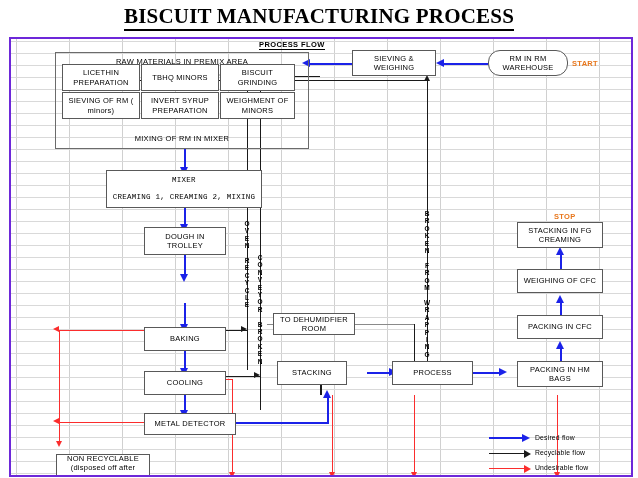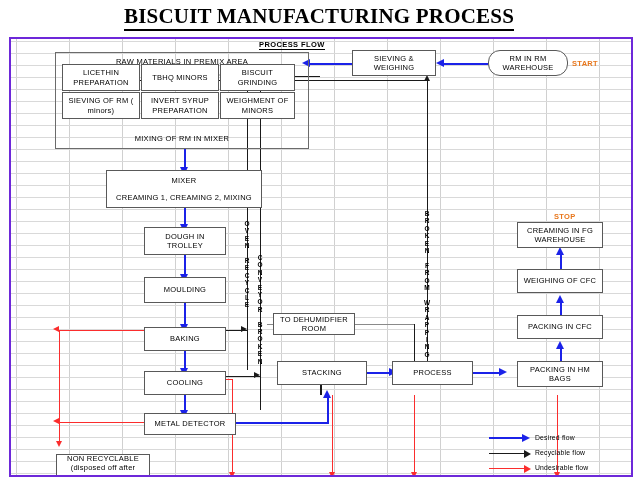--- a/index.html
+++ b/index.html
@@ -193,39 +193,38 @@
   <div class="box" style="left:209px;top:25px;width:75px;height:27px;">BISCUIT GRINDING</div>
   <div class="box" style="left:51px;top:53px;width:78px;height:27px;">SIEVING OF RM ( minors)</div>
   <div class="box" style="left:130px;top:53px;width:78px;height:27px;">INVERT SYRUP PREPARATION</div>
   <div class="box" style="left:209px;top:53px;width:75px;height:27px;">WEIGHMENT OF MINORS</div>
 
   <div class="box" style="left:341px;top:11px;width:84px;height:26px;">SIEVING &amp; WEIGHING</div>
   <div class="box" style="left:477px;top:11px;width:80px;height:26px;border-radius:12px;">RM IN RM WAREHOUSE</div>
   <div class="lbl orange" style="left:561px;top:20px;">START</div>
   <div class="lbl orange" style="left:543px;top:173px;">STOP</div>
 
-  <div class="box" style="left:95px;top:131px;width:156px;height:38px;flex-direction:column;gap:7px;">
+  <div class="box" style="left:95px;top:131px;width:156px;height:38px;flex-direction:column;gap:7px;font-family:Liberation Mono, monospace;">
     <span>MIXER</span>
     <span>CREAMING 1, CREAMING 2, MIXING</span>
   </div>
   <div class="box" style="left:133px;top:188px;width:82px;height:28px;">DOUGH IN TROLLEY</div>
-  <div class="box" style="left:133px;top:238px;width:82px;height:26px;">MOULDING</div>
   <div class="box" style="left:133px;top:288px;width:82px;height:24px;">BAKING</div>
   <div class="box" style="left:133px;top:332px;width:82px;height:24px;">COOLING</div>
   <div class="box" style="left:133px;top:374px;width:92px;height:22px;">METAL DETECTOR</div>
   <div class="box" style="left:45px;top:415px;width:94px;height:28px;">NON RECYCLABLE (disposed off after grinding)</div>
 
   <div class="box" style="left:262px;top:274px;width:82px;height:22px;">TO DEHUMIDFIER ROOM</div>
-  <div class="box" style="left:266px;top:322px;width:90px;height:24px;">STACKING</div>
+  <div class="box" style="left:266px;top:322px;width:70px;height:24px;">STACKING</div>
   <div class="box" style="left:381px;top:322px;width:81px;height:24px;">PROCESS</div>
 
   <div class="box" style="left:506px;top:276px;width:86px;height:24px;">PACKING IN CFC</div>
   <div class="box" style="left:506px;top:322px;width:86px;height:26px;">PACKING IN HM BAGS</div>
   <div class="box" style="left:506px;top:230px;width:86px;height:24px;text-align:right;">WEIGHING OF CFC</div>
-  <div class="box" style="left:506px;top:183px;width:86px;height:26px;">CREAMING IN FG WAREHOUSE</div>
+  <div class="box" style="left:506px;top:183px;width:86px;height:26px;">STACKING IN FG CREAMING</div>
 
   <div class="vtext" style="left:230px;top:181px;width:12px;">O
 V
 E
 N
  
 R
 E
 C
 Y

